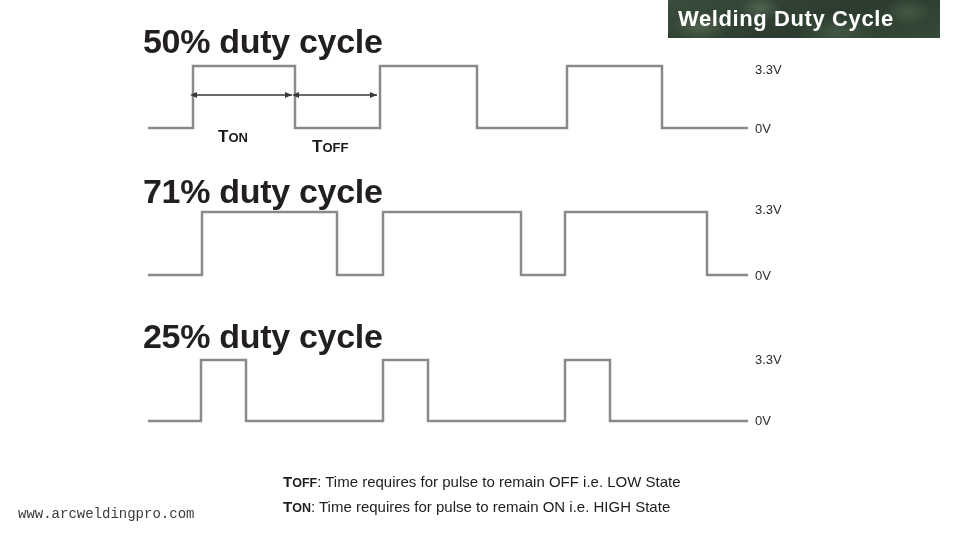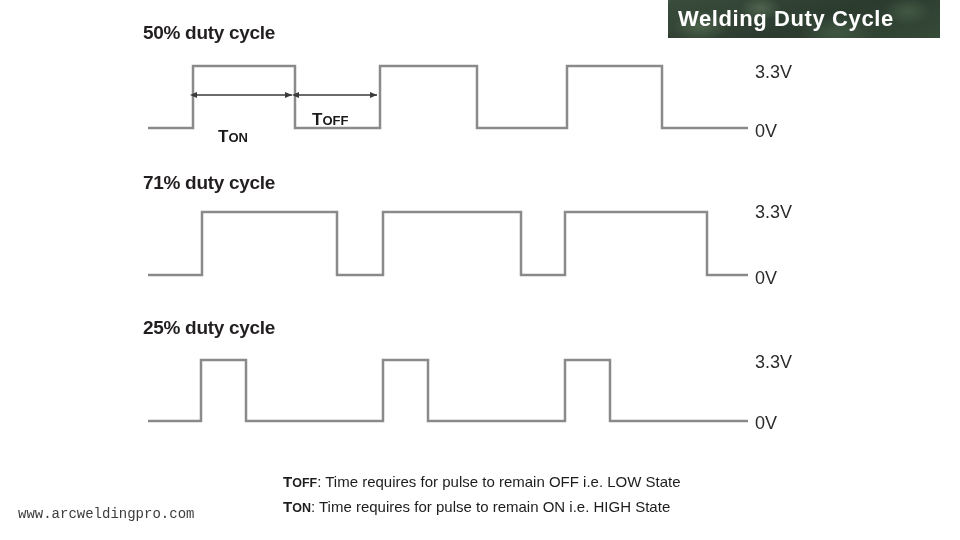--- a/index.html
+++ b/index.html
@@ -50,46 +50,46 @@
   .diagram {
     position: absolute;
     left: 0;
     top: 0;
     width: 960px;
     height: 540px;
   }
 
   .section-heading {
     position: absolute;
-    font-size: 19px;
+    font-size: 34px;
     font-weight: bold;
     color: #231f20;
     letter-spacing: -0.3px;
     white-space: nowrap;
   }
   .heading-50  { left: 143px; top: 22px; }
   .heading-75  { left: 143px; top: 172px; }
   .heading-25  { left: 143px; top: 317px; }
 
   .volt-label {
     position: absolute;
-    font-size: 18px;
+    font-size: 13px;
     color: #2b2b2b;
     white-space: nowrap;
   }
 
   .ton-label, .toff-label {
     position: absolute;
     font-weight: bold;
     color: #1a1a1a;
     white-space: nowrap;
     margin-top: 24px;
   }
   .ton-label  { left: 218px; top: 103px; }
-  .toff-label { left: 312px; top: 86px; }
+  .toff-label { left: 312px; top: 113px; }
   .tlabel-big   { font-size: 17px; }
   .tlabel-small { font-size: 13px; }
 
   
   .legend {
     position: absolute;
     left: 283px;
     top: 470px;
     font-size: 15px;
     color: #1d1d1d;

